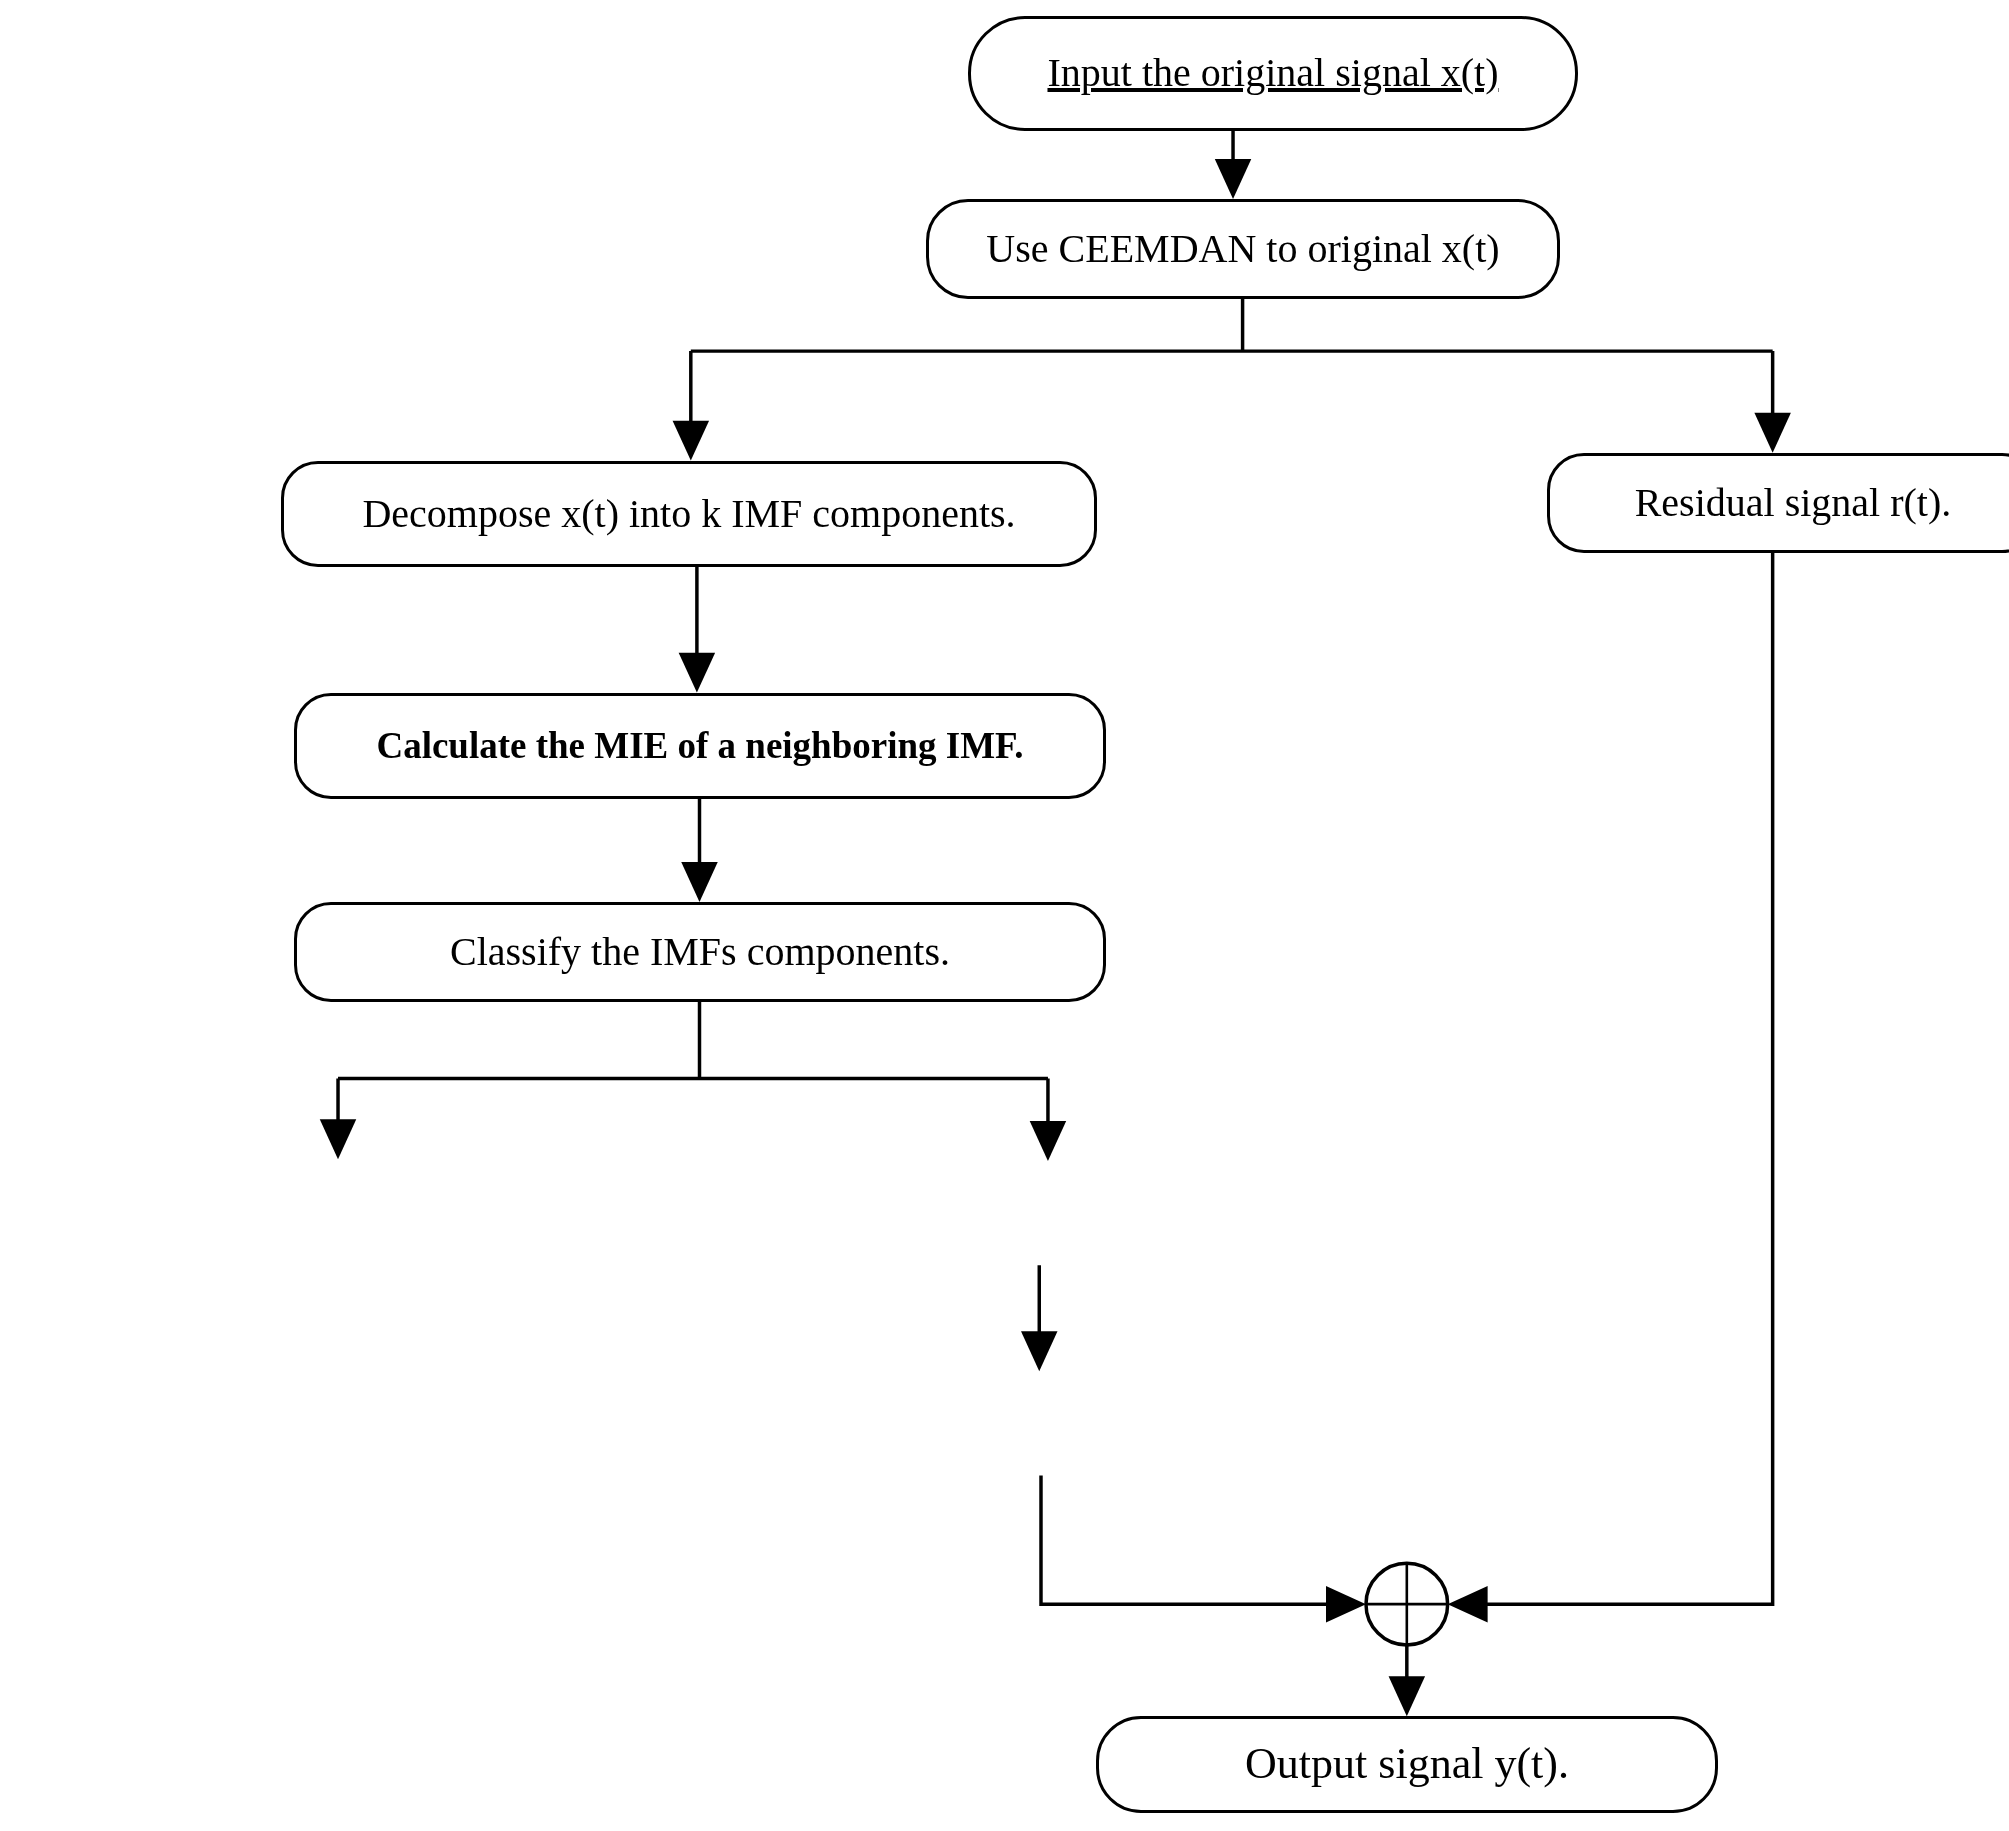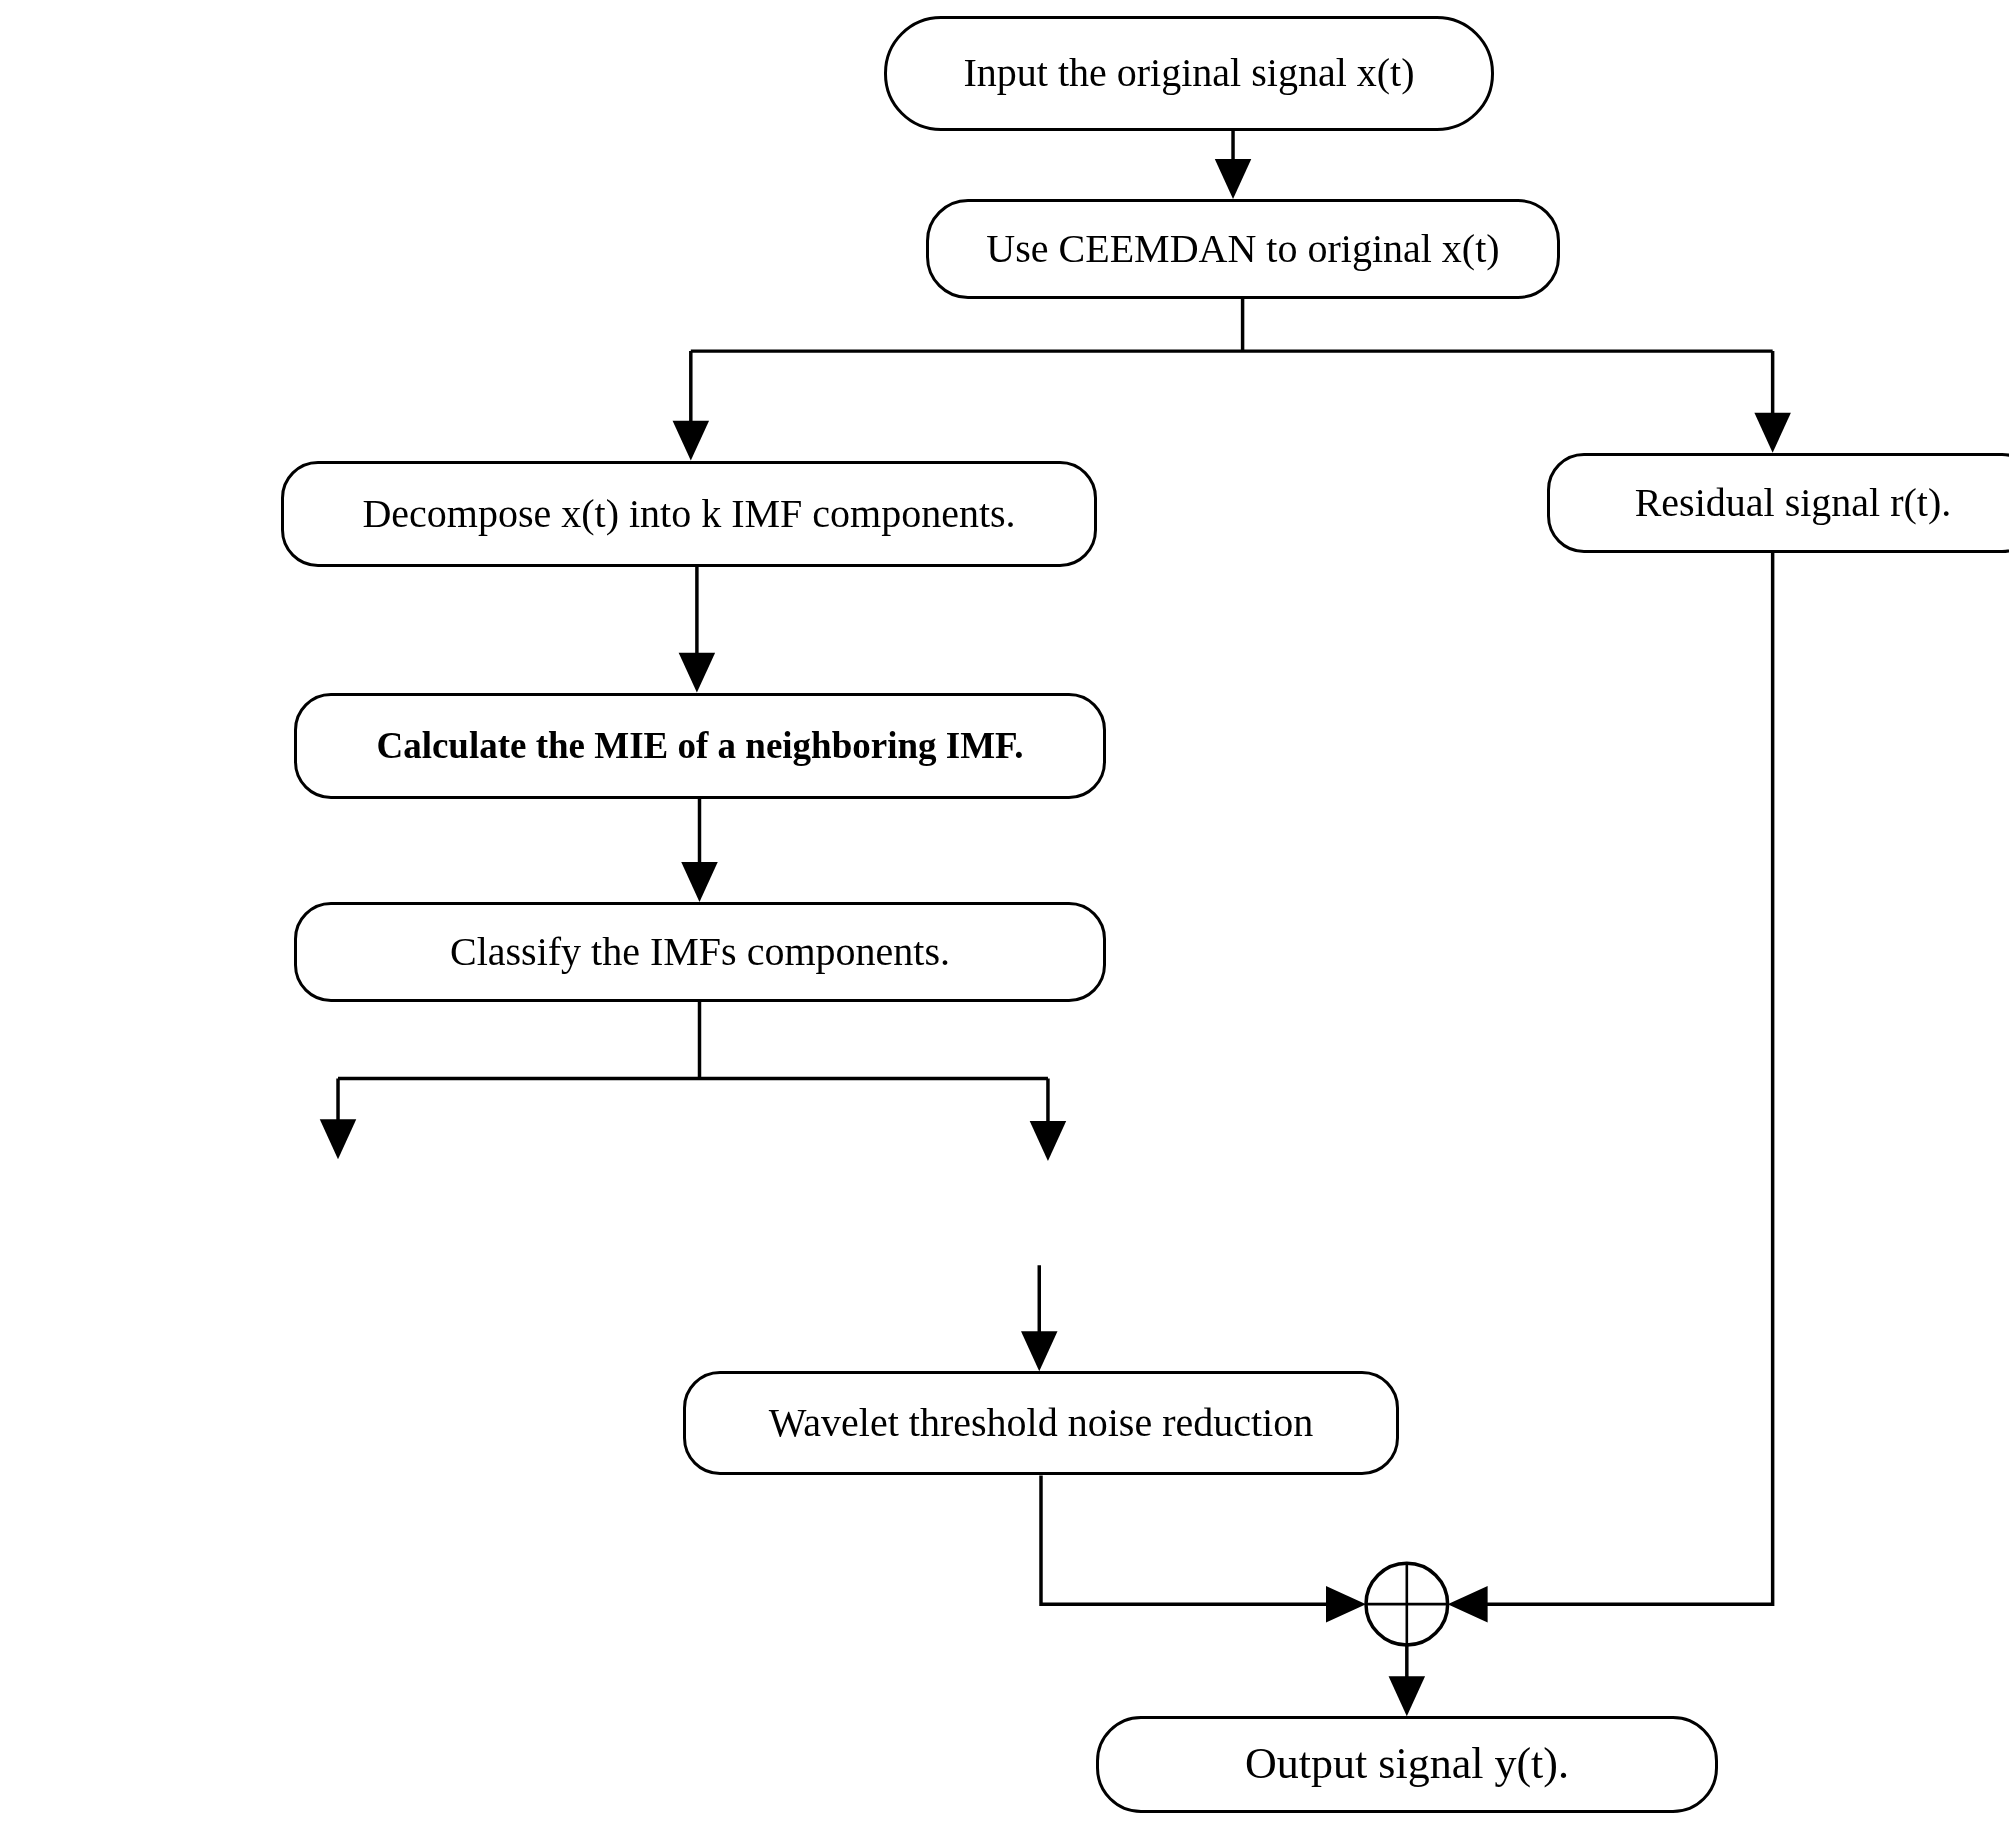--- a/index.html
+++ b/index.html
@@ -26,21 +26,21 @@
     background: #ffffff;
     display: flex;
     align-items: center;
     justify-content: center;
     text-align: center;
     font-size: 40px;
     line-height: 1.1;
     padding: 0 15.6px;
     white-space: nowrap;
   }
-  #n-input    { left:884px; top:15.6px;   width:610px; height:115px; border-radius:57px; }
+  #n-input    { left:968px; top:15.6px;   width:610px; height:115px; border-radius:57px;text-decoration:underline; }
   #n-ceemdan  { left:926px; top:199px;  width:634px; height:100px; border-radius:42px; }
   #n-decompose{ left:281px;  top:461px;  width:816px; height:106px; }
   #n-residual { left:1547px; top:453px;  width:492px; height:100px; }
   #n-mie      { left:294px;  top:693px;  width:812px; height:106px; font-size:37px;font-weight:bold; }
   #n-classify { left:294px;  top:902px; width:812px; height:100px;align-items:center; }
   #n-noise    { left:15.6px;   top:1159px; width:648px; height:106px; font-size:42px; }
   #n-signal   { left:722px;  top:1161px; width:632px; height:104px; font-size:42px; }
   #n-wavelet  { left:683px;  top:1371px; width:716px; height:104px; }
   #n-output   { left:1096px; top:1716px; width:622px; height:97px; border-radius:45px; font-size:44px; }
 </style>
@@ -103,22 +103,19 @@
   <div class="node" id="n-mie">
     <span>Calculate the MIE of a neighboring IMF.</span>
   </div>
 
   <div class="node" id="n-classify">
     <span>Classify the IMFs components.</span>
   </div>
 
 
 
-  <div class="node" id="n-wavelet">
-    <span>Wavelet threshold noise reduction</span>
-  </div>
 
   <div class="node" id="n-output">
     <span>Output signal y(t).</span>
   </div>
 
 </div>
 
 
 </body></html>

